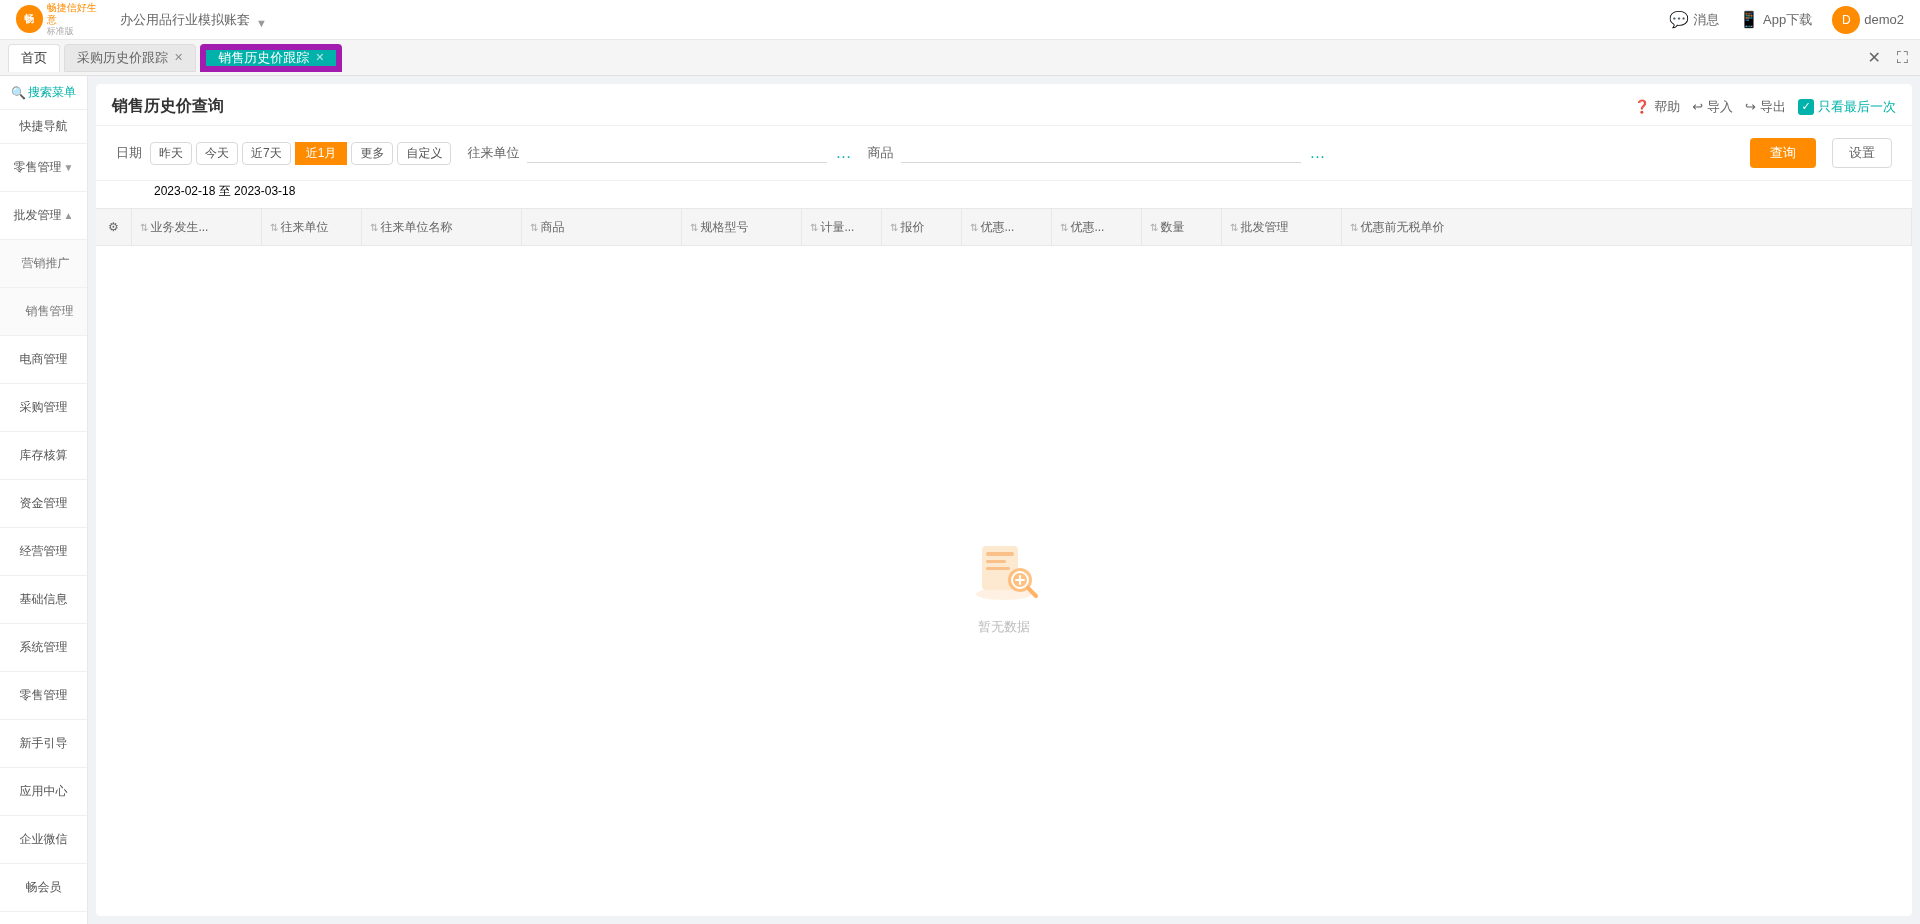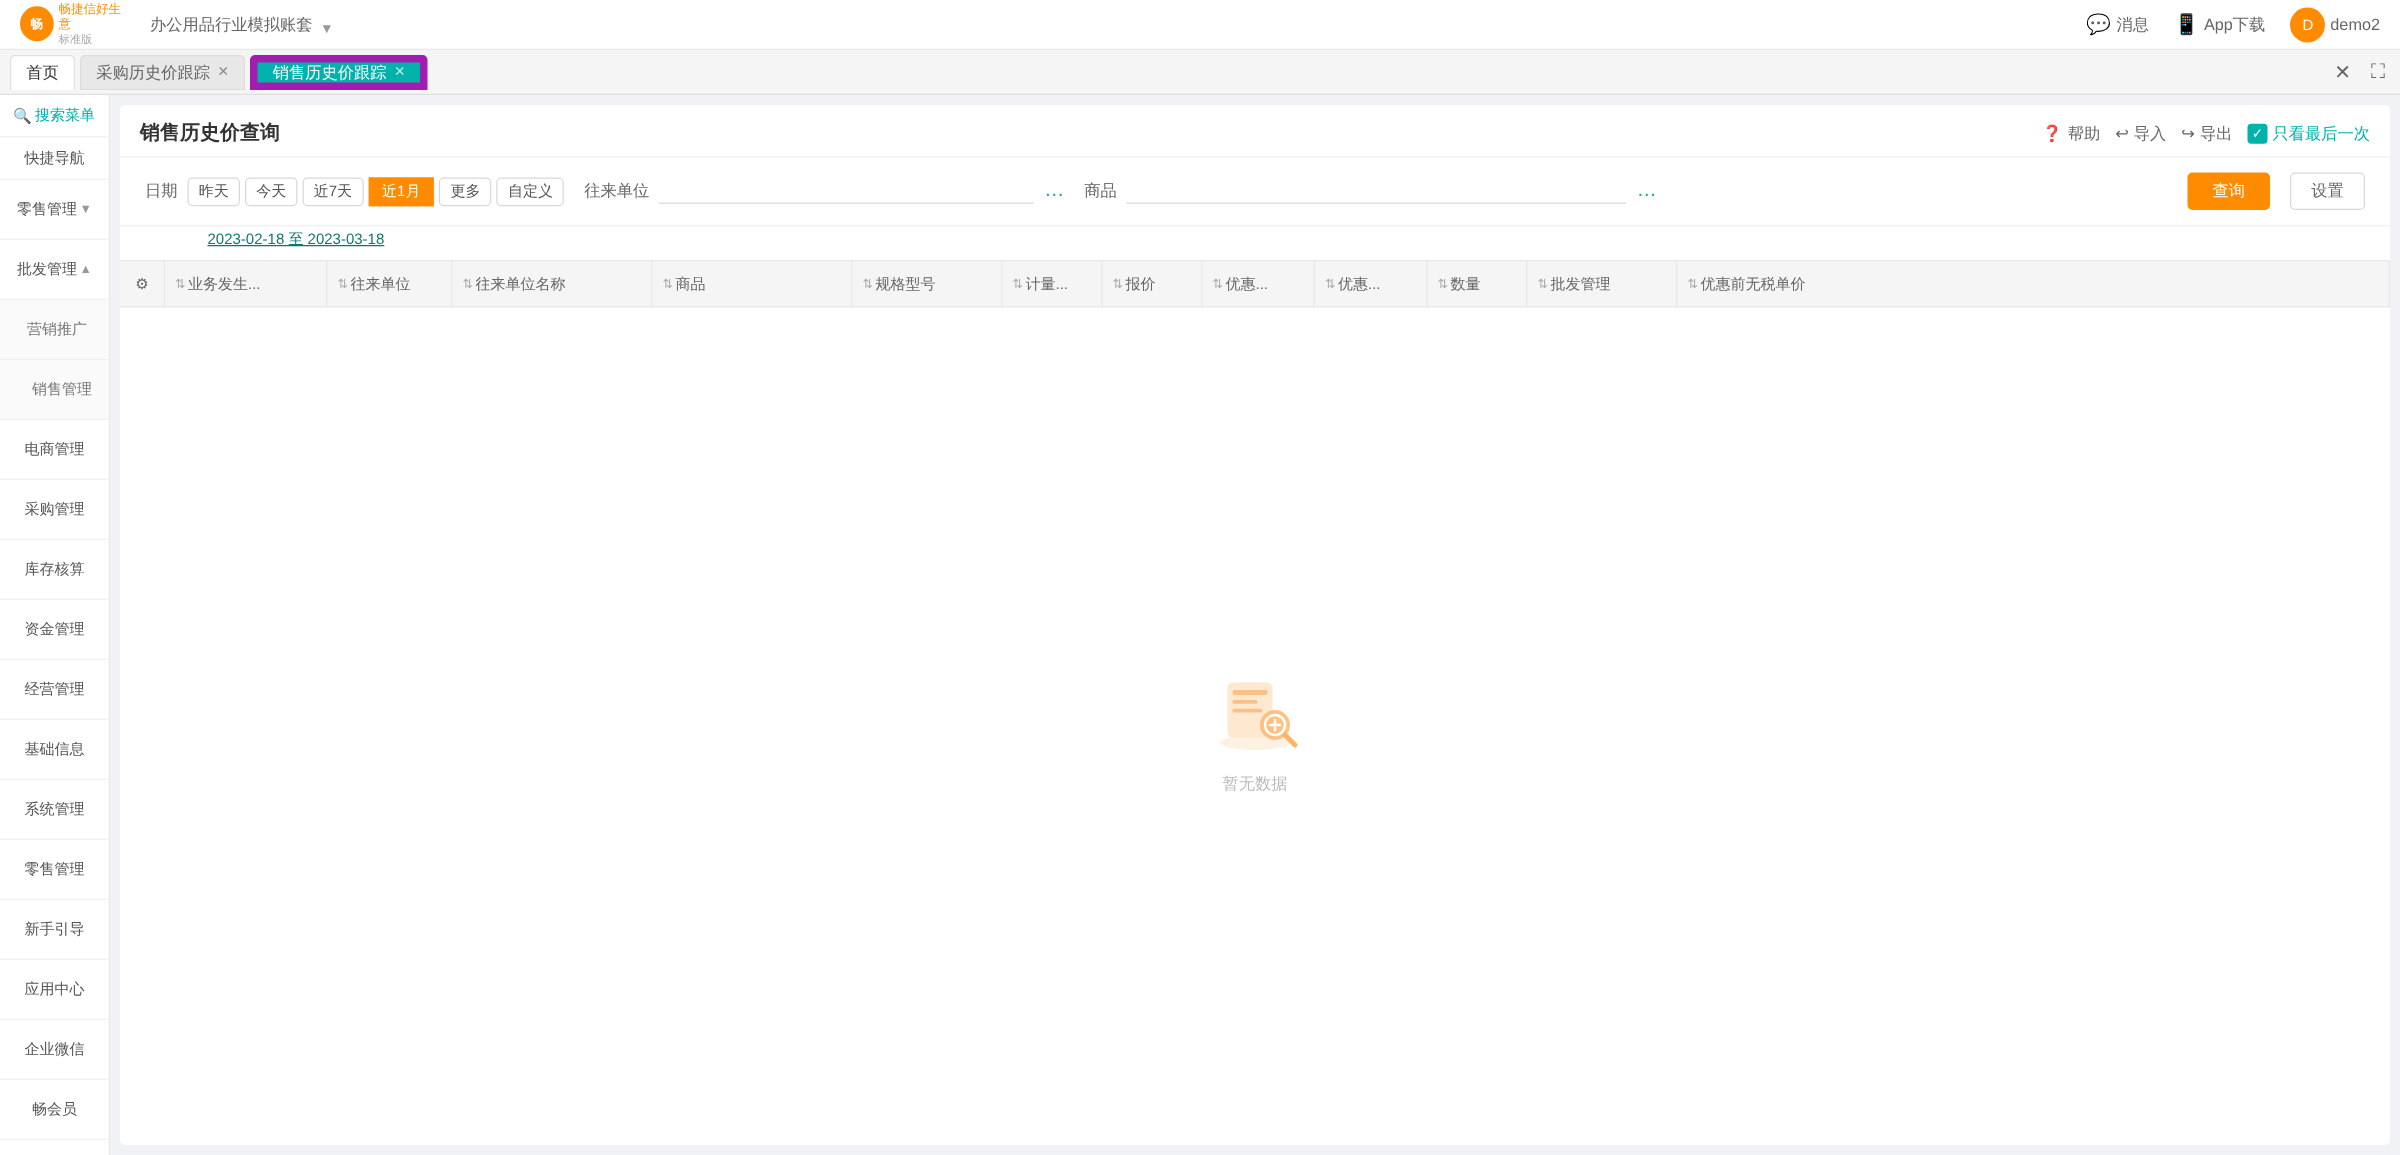--- a/index.html
+++ b/index.html
@@ -290,23 +290,22 @@
     }
     .date-btn.active {
       background: #ff8c00;
       color: #fff;
       border-color: #ff8c00;
       border-radius: 0;
       padding: 2px 10px;
     }
     .date-range-text {
       font-size: 12px;
-      color: #0f766e;
-      margin-left: 16px;
-      text-decoration: underline;
+      color: #000000;
+      margin-left: 4px;
     }
     .filter-input-group {
       display: flex;
       align-items: center;
       gap: 8px;
     }
     .filter-select {
       border: none;
       border-bottom: 1px solid #d9d9d9;
       padding: 2px 8px;

